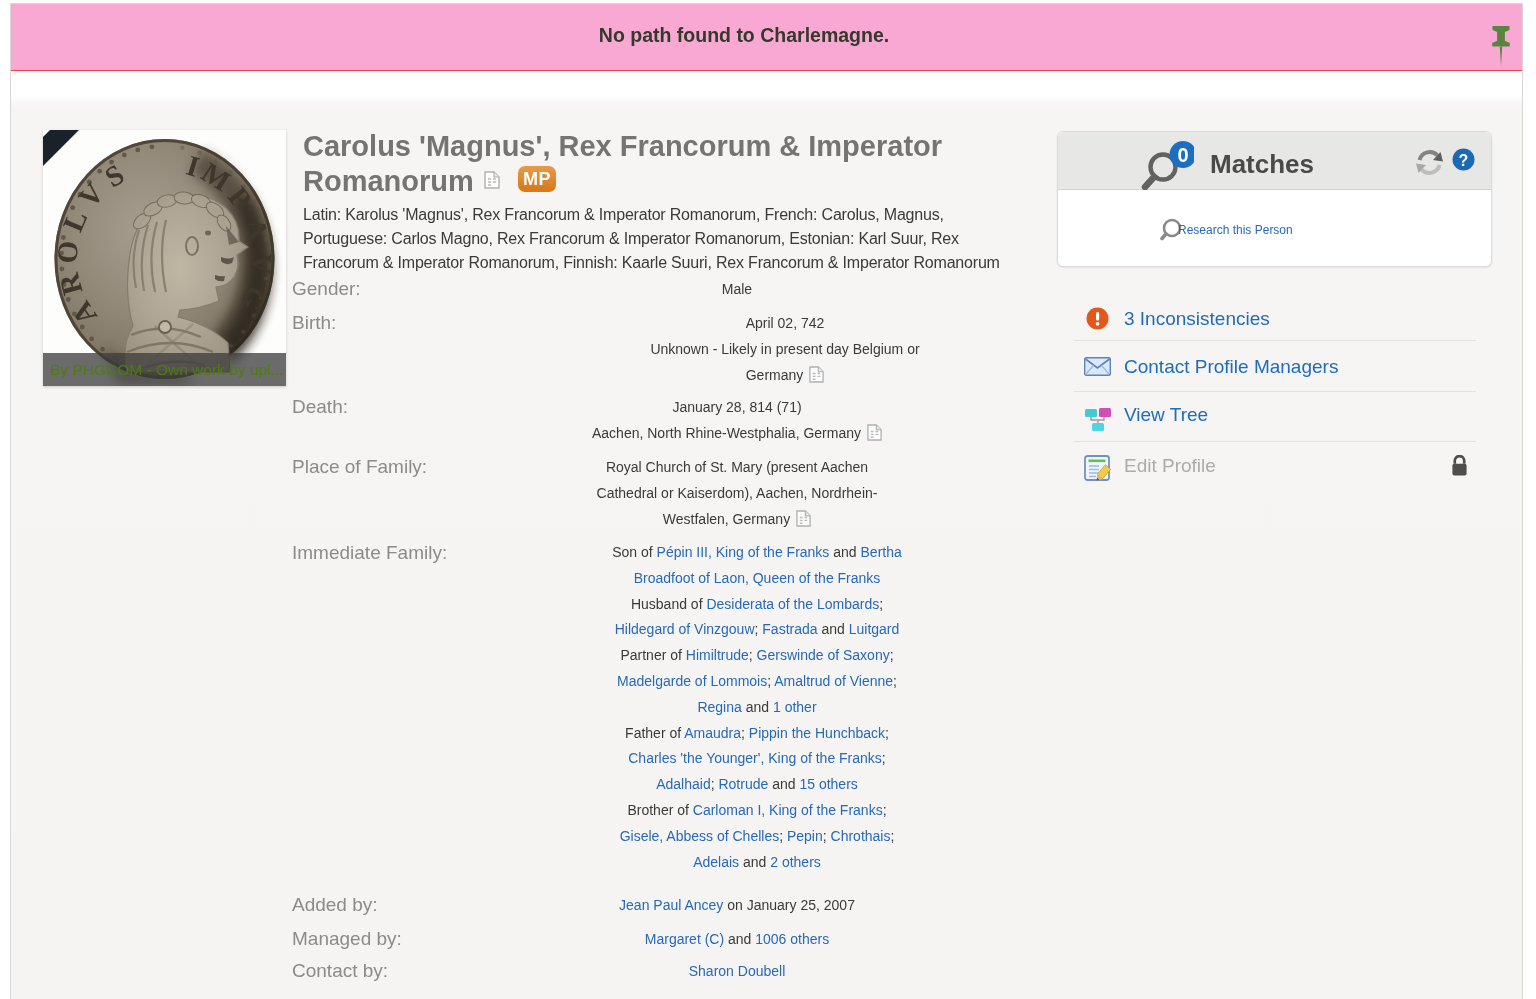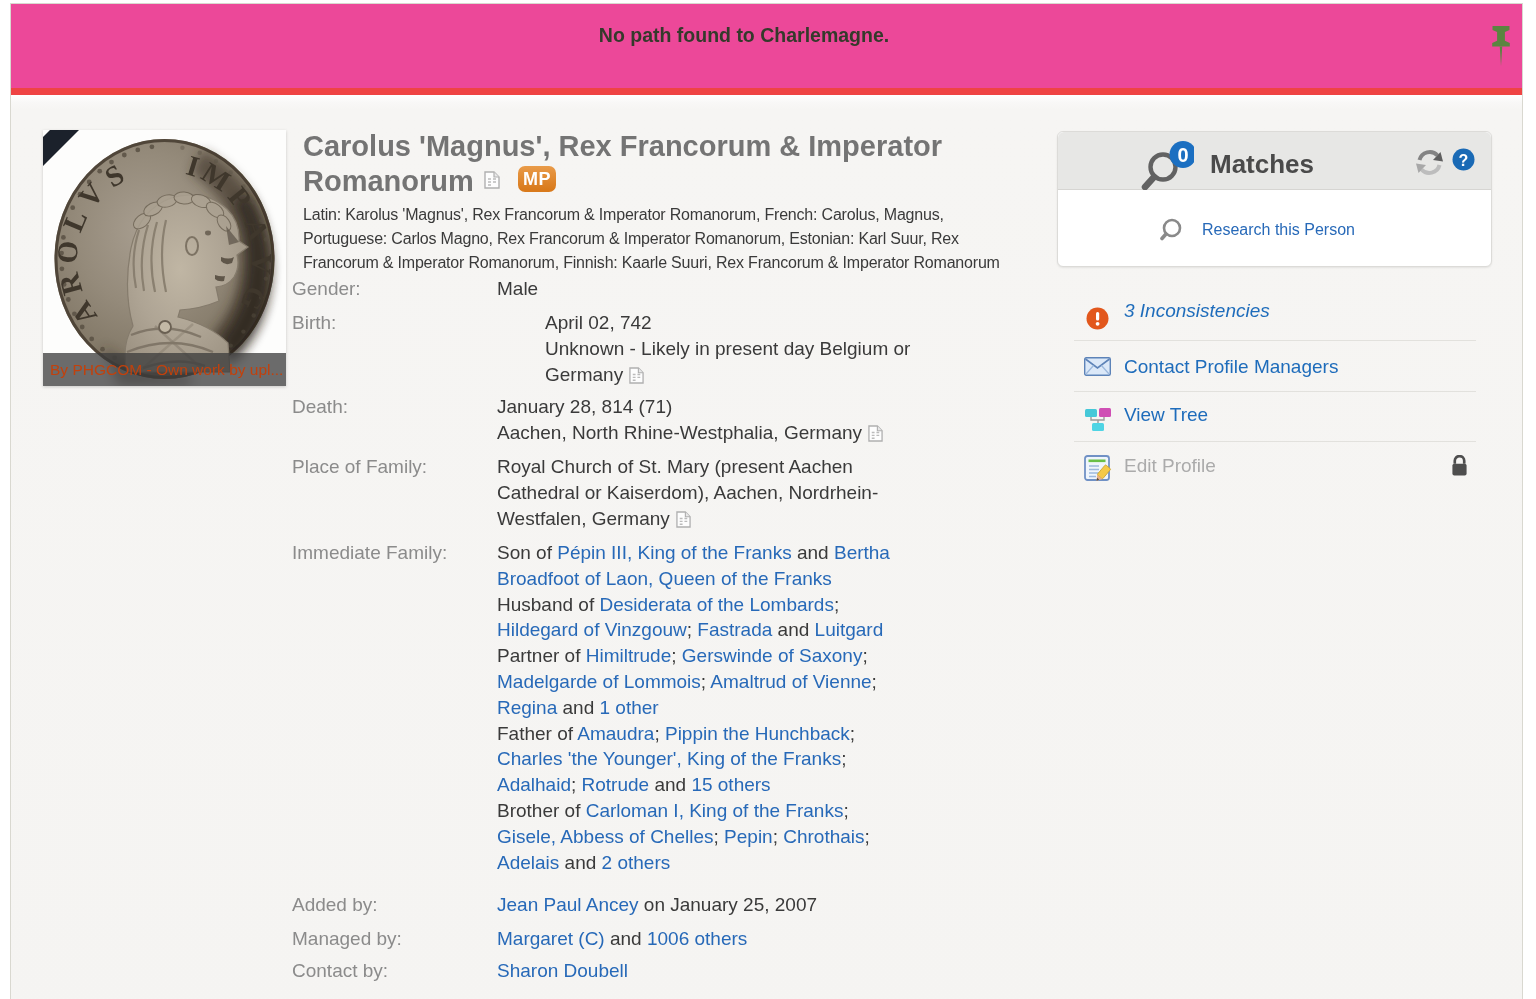--- a/index.html
+++ b/index.html
@@ -1,32 +1,32 @@
 <!DOCTYPE html>
 <html><head>
 <meta charset="utf-8">
 <style>
 * { margin:0; padding:0; box-sizing:border-box; }
 html,body { width:1536px; height:999px; background:#ffffff; font-family:"Liberation Sans", sans-serif; overflow:hidden; }
 #wrap { position:absolute; left:10px; top:3px; width:1513px; height:1080px; border:1px solid #d9d8d0; border-bottom:none; }
-#banner { position:absolute; left:0; top:0; width:100%; height:91px; background:#ec4899; border-bottom:7px solid #ef4444; }
+#banner { position:absolute; left:0; top:0; width:100%; height:67px; background:#f9a8d4; border-bottom:1px solid #ef4444; }
 #banner .msg { position:absolute; left:333px; top:20px; width:800px; text-align:center; font-size:19.5px; font-weight:bold; color:#343a2b; }
 #content { position:absolute; left:0; top:91px; width:100%; height:988px;
   background:linear-gradient(180deg,#ffffff 0px,#f9f8f7 7px,#f6f5f3 14px,#f5f4f2 100%); }
 .abs { position:absolute; }
 
 #photo { position:absolute; left:32px; top:35px; width:243px; height:256px; background:#fff; box-shadow:0 1px 3px rgba(0,0,0,0.18); }
-#caption { position:absolute; left:0; bottom:0; width:100%; height:33px; background:rgba(60,60,60,0.76); color:#c2410c; font-size:15.5px; line-height:33px; padding-left:7px; white-space:nowrap; overflow:hidden; }
+#caption { position:absolute; left:0; bottom:0; width:100%; height:33px; background:rgba(60,60,60,0.76); color:#4d7c0f; font-size:15.5px; line-height:33px; padding-left:7px; white-space:nowrap; overflow:hidden; }
 
 #title { position:absolute; left:292px; top:34px; width:700px; font-size:29px; line-height:35px; font-weight:bold; color:#747474; }
 #mp { position:absolute; left:507px; top:71px; width:38px; height:26px; border-radius:7px; background:linear-gradient(180deg,#e99b49 0%,#d97a1c 90%); color:#fff; font-size:18px; font-weight:bold; text-align:center; line-height:26px; letter-spacing:0.5px; }
 #subtitle { position:absolute; left:292px; top:108px; width:760px; white-space:nowrap; font-size:16px; letter-spacing:-0.2px; line-height:24px; color:#3a3a3a; }
 
 .lbl { position:absolute; left:281px; font-size:19px; line-height:26px; color:#8b8b8b; }
-.val { position:absolute; left:486px; font-size:19px; line-height:26px; color:#3a3a3a; width:480px; }
+.val { position:absolute; left:486px; font-size:14px; line-height:26px; color:#3a3a3a; width:480px;text-align:center; }
 a { color:#2769b8; text-decoration:none; }
 .fam { line-height:25.8px !important; }
 
 .doc { display:inline-block; vertical-align:-3px; margin-left:6px; }
 
 #matches { position:absolute; left:1046px; top:36px; width:435px; height:136px; background:#fff; border:1px solid #dcdbd8; border-radius:6px; box-shadow:0 1px 2px rgba(0,0,0,0.08); }
 #mhead { position:absolute; left:0; top:0; width:100%; height:58px; background:#e7e7e5; border-bottom:1px solid #d6d5d2; border-radius:6px 6px 0 0; }
 #mtitle { position:absolute; left:152px; top:17px; line-height:30px; font-size:26px; font-weight:bold; color:#4a4a4a; }
 .sideitem { position:absolute; font-size:19px; line-height:26px; }
 .sep { position:absolute; left:1063px; width:402px; height:1px; background:#e2e1dd; }
@@ -234,29 +234,29 @@
         </svg>
         <svg class="abs" style="left:394px; top:16px;" width="23" height="23" viewBox="0 0 23 23">
           <circle cx="11.5" cy="11.5" r="11" fill="#1a6ab5"></circle>
           <text x="11.5" y="17.5" text-anchor="middle" font-size="16" font-weight="bold" fill="#fff" font-family="Liberation Sans">?</text>
         </svg>
       </div>
       <svg class="abs" style="left:102px; top:86px;" width="26" height="26" viewBox="0 0 26 26">
         <circle cx="12" cy="10" r="8" fill="none" stroke="#8a8a8a" stroke-width="2.6"></circle>
         <path d="M6,16 L2,20.5" stroke="#8a8a8a" stroke-width="3.6" stroke-linecap="round"></path>
       </svg>
-      <div class="abs" style="left:144px; top:86px; font-size:16px; line-height:24px;"><a>Research this Person</a></div>
+      <div class="abs" style="left:120px; top:86px; font-size:12px; line-height:24px;"><a>Research this Person</a></div>
     </div>
 
     <svg class="sideitem" style="left:1075px; top:212px; position:absolute;" width="23" height="23" viewBox="0 0 23 23">
       <circle cx="11.5" cy="11.5" r="11" fill="#e2571c"></circle>
       <rect x="10" y="5" width="3.2" height="8.5" rx="1.5" fill="#fff"></rect>
       <circle cx="11.6" cy="16.8" r="1.9" fill="#fff"></circle>
     </svg>
-    <div class="sideitem abs" style="left:1113px; top:203px;font-style:italic;"><a class="slink">3 Inconsistencies</a></div>
+    <div class="sideitem abs" style="left:1113px; top:211px;"><a class="slink">3 Inconsistencies</a></div>
     <div class="sep" style="top:245px;"></div>
 
     <svg class="sideitem" style="left:1073px; top:262px; position:absolute;" width="27" height="19" viewBox="0 0 27 19">
       <rect x="0.7" y="0.7" width="25.6" height="17.6" rx="1.5" fill="#dbe8f8" stroke="#5d83b8" stroke-width="1.4"></rect>
       <path d="M1.5,2 L13.5,11 L25.5,2" fill="none" stroke="#5d83b8" stroke-width="1.6"></path>
       <path d="M2,17 L9.5,8.5 M25,17 L17.5,8.5" fill="none" stroke="#9db9dd" stroke-width="1.3"></path>
     </svg>
     <div class="sideitem abs" style="left:1113px; top:259px;"><a class="slink">Contact Profile Managers</a></div>
     <div class="sep" style="top:296px;"></div>
 

